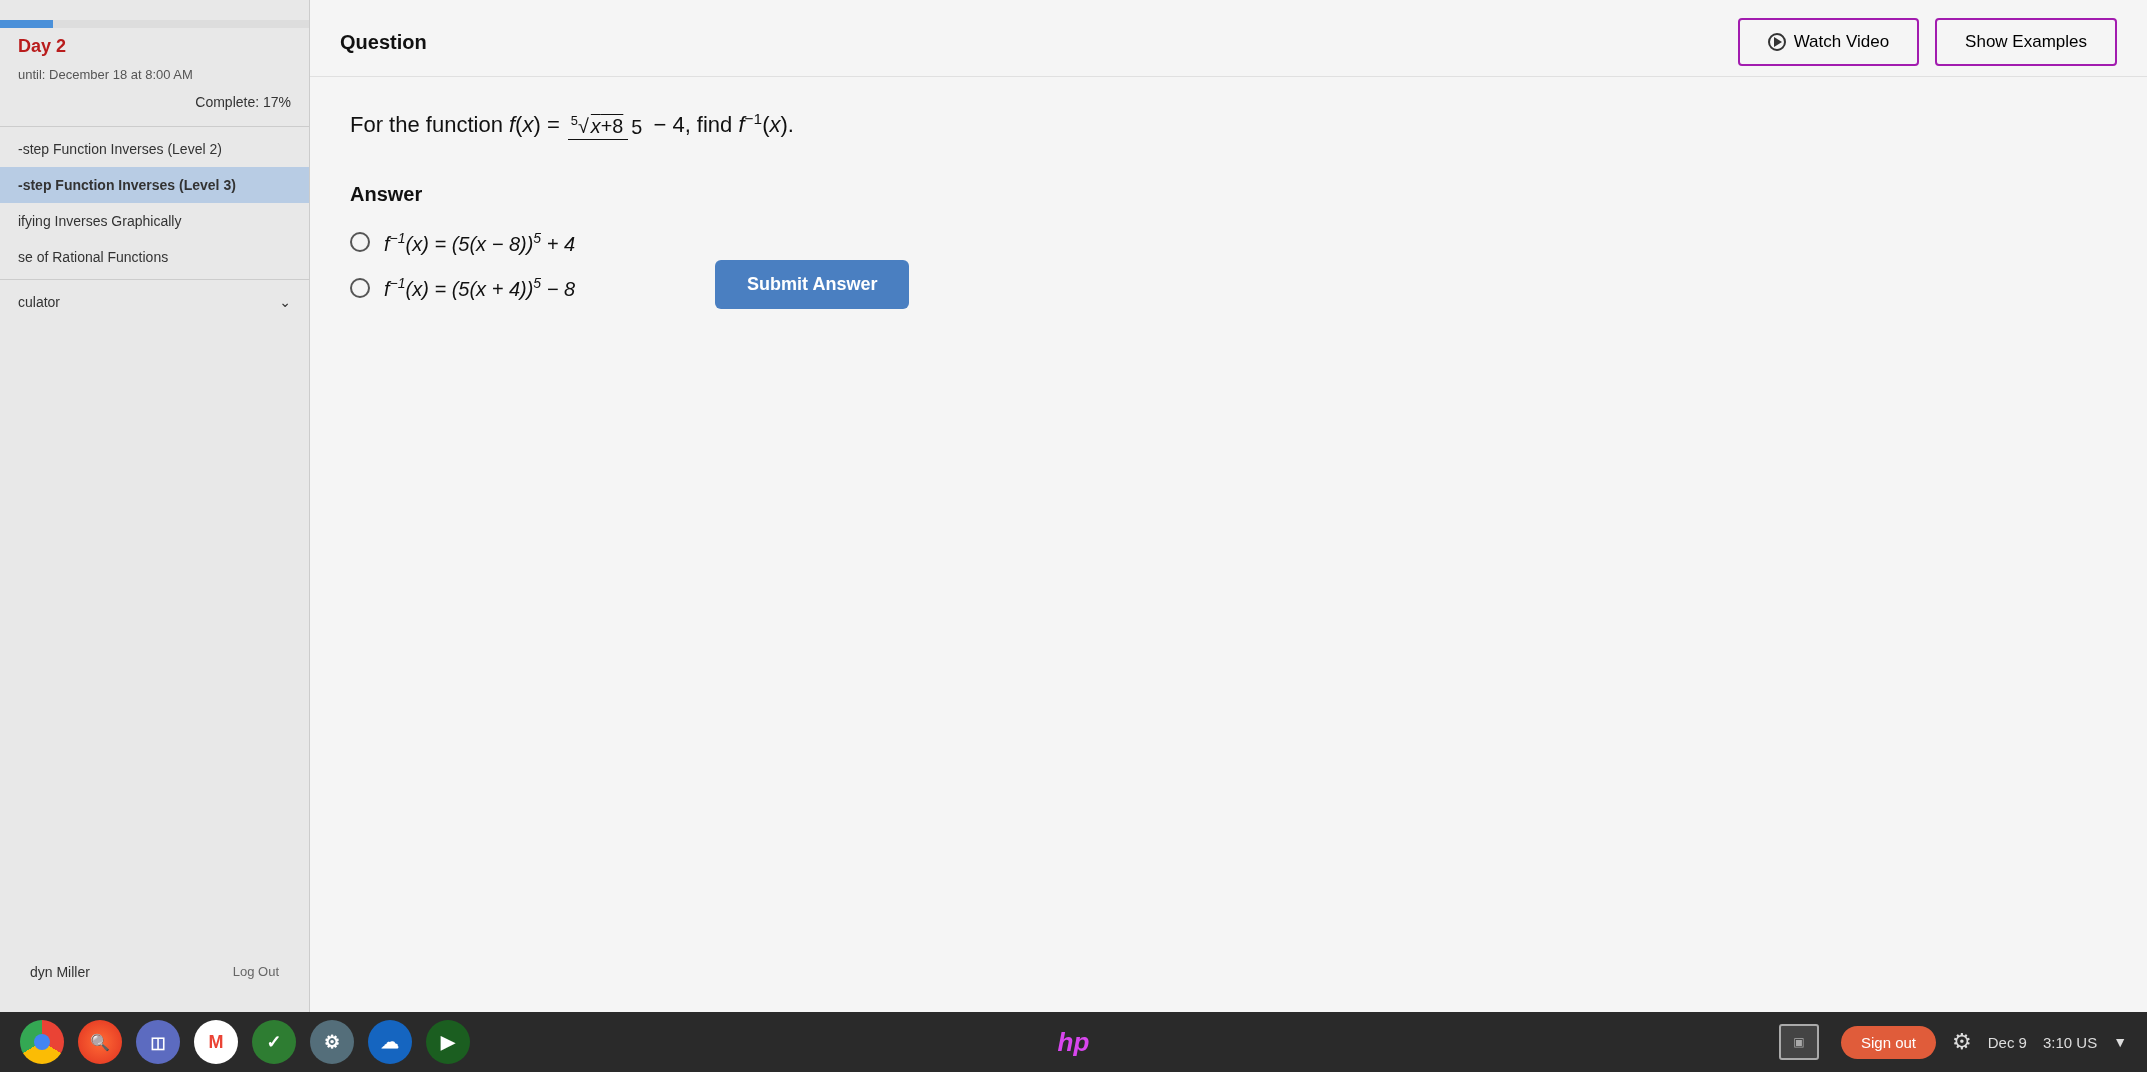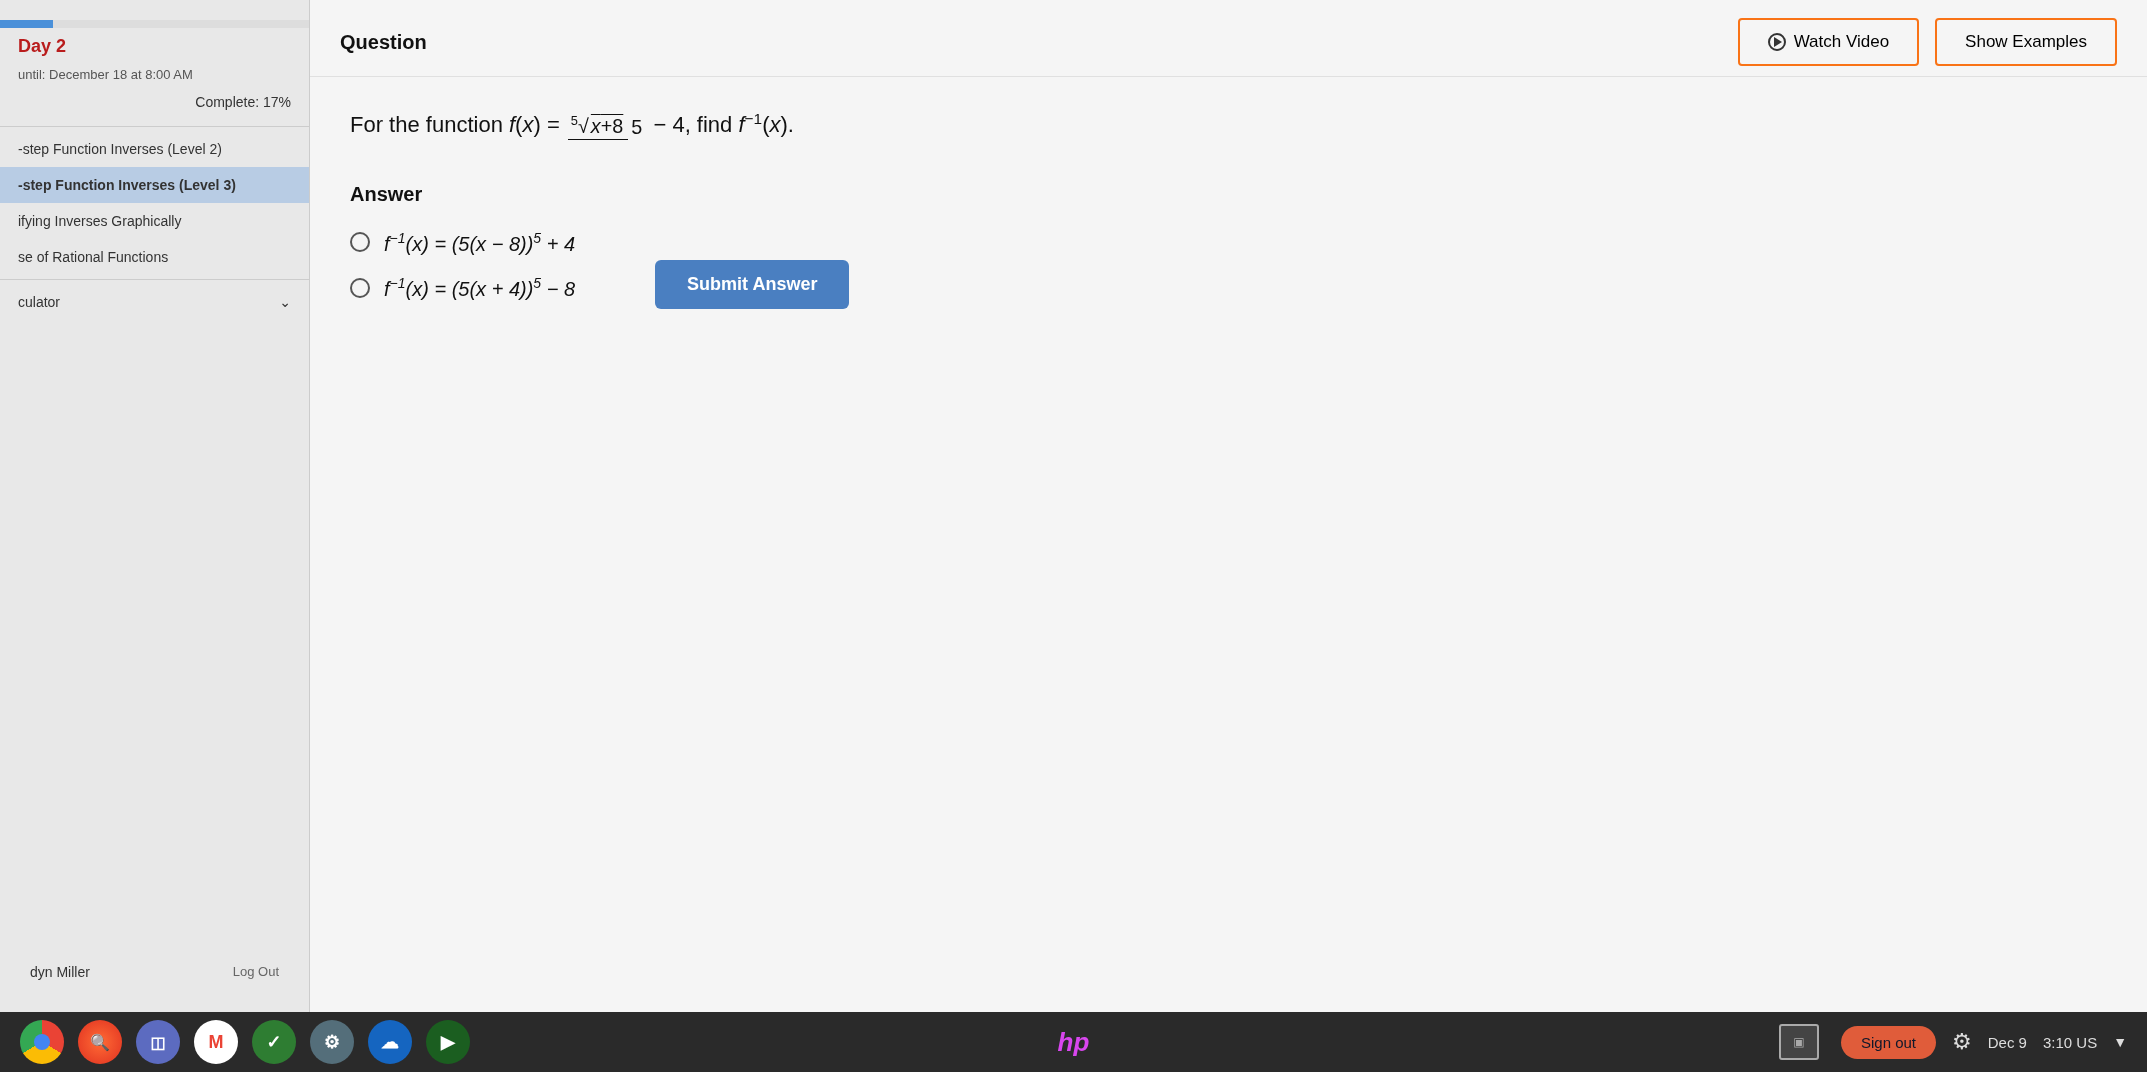--- a/index.html
+++ b/index.html
@@ -133,21 +133,21 @@
       color: #111;
     }
 
     .top-buttons {
       display: flex;
       gap: 16px;
     }
 
     .top-btn {
       padding: 12px 28px;
-      border: 2px solid #f97316;
+      border: 2px solid #a21caf;
       background: #f5f5f5;
       font-size: 17px;
       font-weight: 500;
       cursor: pointer;
       border-radius: 4px;
       display: flex;
       align-items: center;
       gap: 8px;
     }
 
@@ -270,21 +270,21 @@
 
     .taskbar-right {
       margin-left: auto;
       display: flex;
       align-items: center;
       gap: 16px;
     }
 
     .sign-out-btn {
       background: #e05c3a;
-      color: #0f172a;
+      color: #ffffff;
       border: none;
       border-radius: 20px;
       padding: 8px 20px;
       font-size: 15px;
       cursor: pointer;
       font-weight: 500;
     }
 
     .taskbar-date {
       color: #ddd;
@@ -426,21 +426,21 @@
               <span style="font-size:0.65em; vertical-align:super;">5</span>√<span style="text-decoration: overline; padding: 0 2px;"><em>x</em>+8</span>
             </span>
             <span class="denominator">5</span>
           </span>
         </span>
         − 4, find <em>f</em><sup>−1</sup>(<em>x</em>).
       </div>
 
       <div class="answer-label">Answer</div>
 
-      <div style="display: flex; align-items: flex-start; ">
+      <div style="display: flex; align-items: flex-start; gap: 60px;">
 
         <div class="answer-col">
 
           <div class="answer-option">
             <div class="radio-circle"></div>
             <span class="math-text">
               <em>f</em><sup>−1</sup>(<em>x</em>) = (5(<em>x</em> − 8))<sup>5</sup> + 4
             </span>
           </div>
 

